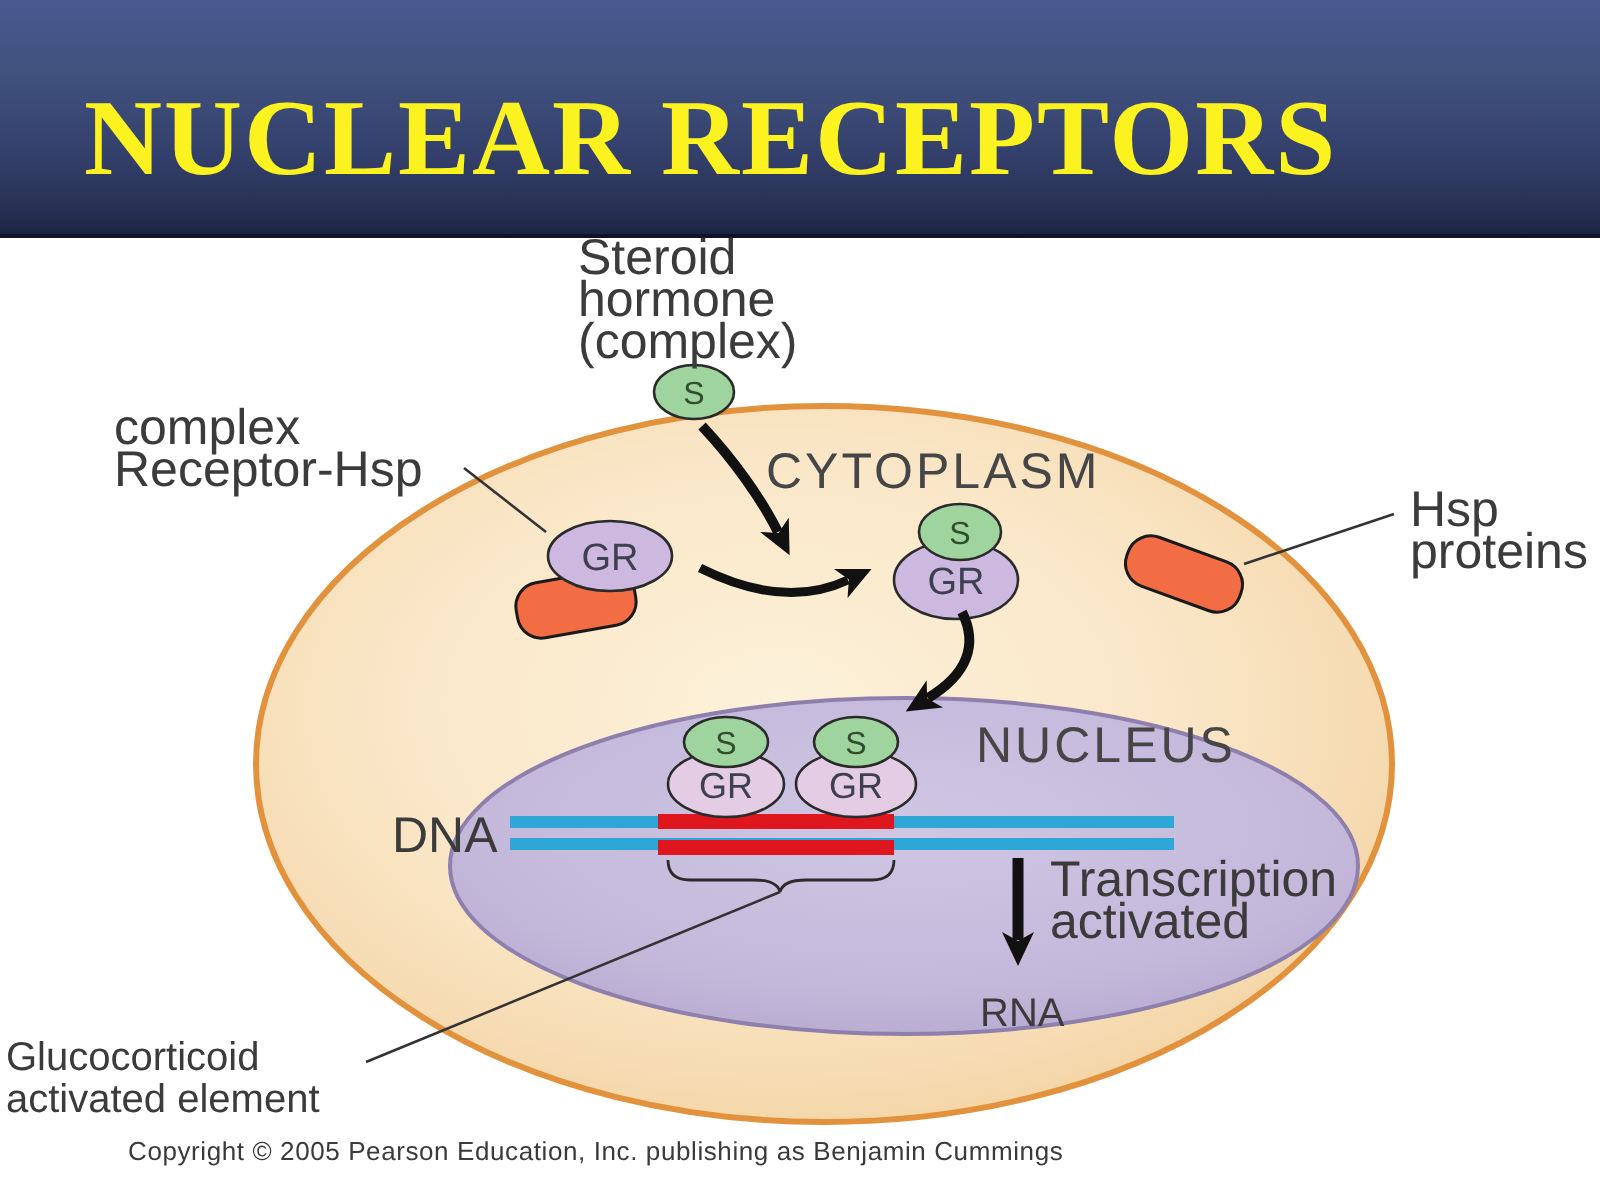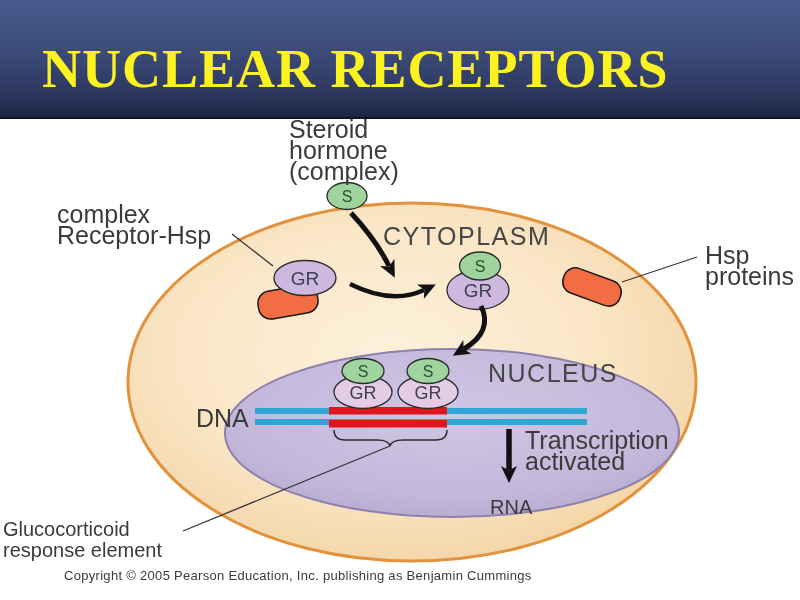--- a/index.html
+++ b/index.html
@@ -116,18 +116,18 @@
 
   <div class="lbl" style="left:525px;top:430px;">
     <div>Transcription</div>
     <div>activated</div>
   </div>
 
   <div class="lbl big" style="left:490px;top:485px;margin-top:12px;">RNA</div>
 
   <div class="lbl big" style="left:3px;top:519px;">
     <div>Glucocorticoid</div>
-    <div>response element</div>
+    <div>activated element</div>
   </div>
 
   <div class="lbl small" style="left:20px;top:568px;margin-left:44px;">Copyright © 2005 Pearson Education, Inc. publishing as Benjamin Cummings</div>
 
 </div>
 
 </body></html>

